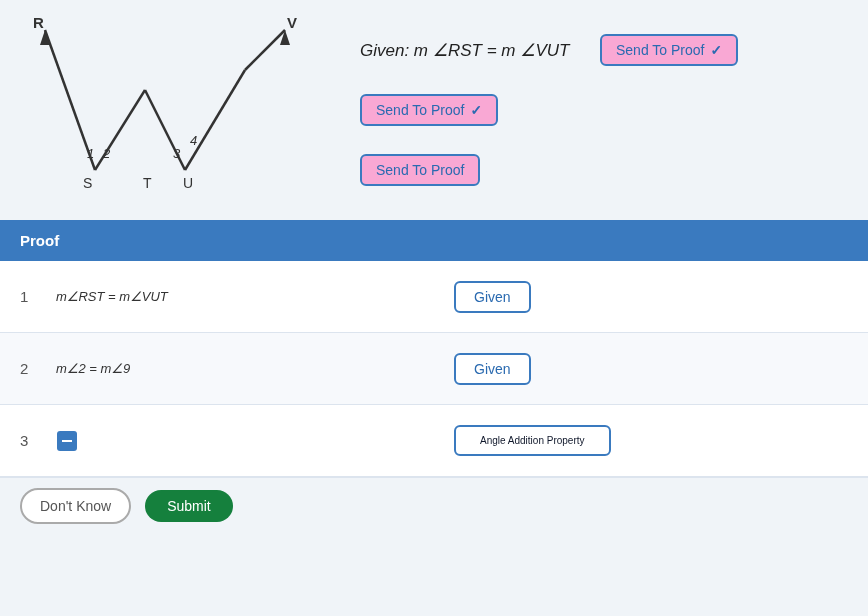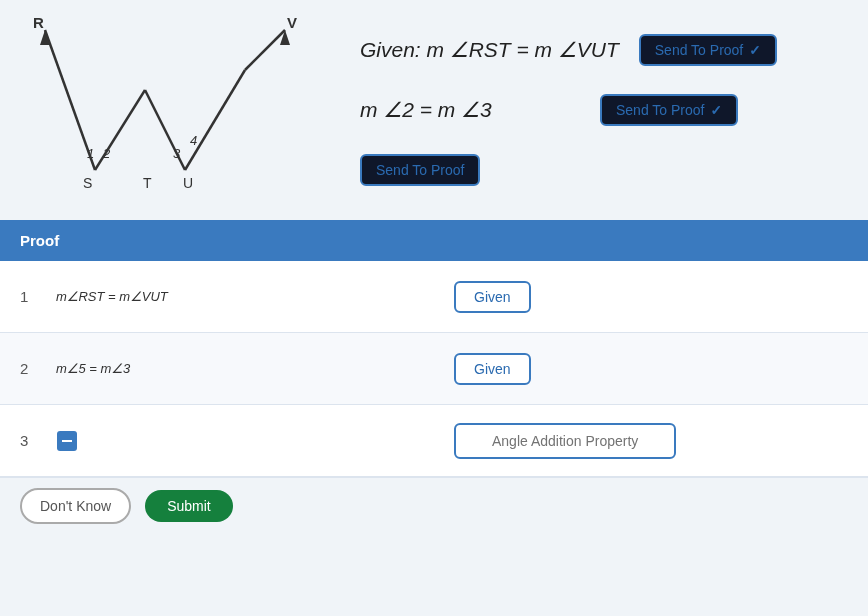--- a/index.html
+++ b/index.html
@@ -43,28 +43,28 @@
     }
 
     .given-row {
       display: flex;
       align-items: center;
       gap: 20px;
       width: 100%;
     }
 
     .given-text {
-      font-size: 21px;
+      font-size: 17px;
       color: #222;
       min-width: 220px;
     }
 
     .send-proof-btn {
       border: 2px solid #3a7abf;
-      background: #0f172a;
+      background: #f9a8d4;
       color: #2a6ab0;
       padding: 6px 14px;
       font-size: 14px;
       border-radius: 6px;
       cursor: pointer;
       display: flex;
       align-items: center;
       gap: 6px;
       white-space: nowrap;
     }
@@ -149,23 +149,23 @@
       color: #2a6ab0;
       padding: 6px 18px;
       font-size: 14px;
       border-radius: 6px;
       cursor: pointer;
     }
 
     .reason-large-btn {
       border: 2px solid #3a7abf;
       background: white;
-      color: #737373;
-      padding: 8px 36px;
-      font-size: 14px;
+      color: #0f172a;
+      padding: 8px 24px;
+      font-size: 10px;
       border-radius: 6px;
       cursor: pointer;
       white-space: nowrap;
     }
 
     .bottom-bar {
       display: flex;
       align-items: center;
       gap: 14px;
       padding: 10px 20px;
@@ -244,21 +244,20 @@
 
     <div class="given-row">
       <span class="given-text math">Given: m ∠RST = m ∠VUT</span>
       <button class="send-proof-btn checked">
         <span>Send To Proof</span>
         <span class="checkmark">✓</span>
       </button>
     </div>
 
     <div class="given-row">
-      <span class="given-text math">m ∠2 = m ∠3</span>
       <button class="send-proof-btn checked">
         <span>Send To Proof</span>
         <span class="checkmark">✓</span>
       </button>
     </div>
 
     <div class="given-row">
       <button class="send-proof-btn">
         <span>Send To Proof</span>
       </button>
@@ -278,21 +277,21 @@
       <span class="stmt-text math">m∠RST = m∠VUT</span>
     </div>
     <div class="col-reason">
       <button class="reason-btn">Given</button>
     </div>
   </div>
 
   <div class="table-row">
     <div class="col-statement">
       <span class="row-number">2</span>
-      <span class="stmt-text math">m∠5 = m∠3</span>
+      <span class="stmt-text math">m∠2 = m∠9</span>
     </div>
     <div class="col-reason">
       <button class="reason-btn">Given</button>
     </div>
   </div>
 
   <div class="table-row">
     <div class="col-statement">
       <span class="row-number">3</span>
       <span style="display:inline-block;width:22px;height:22px;">

